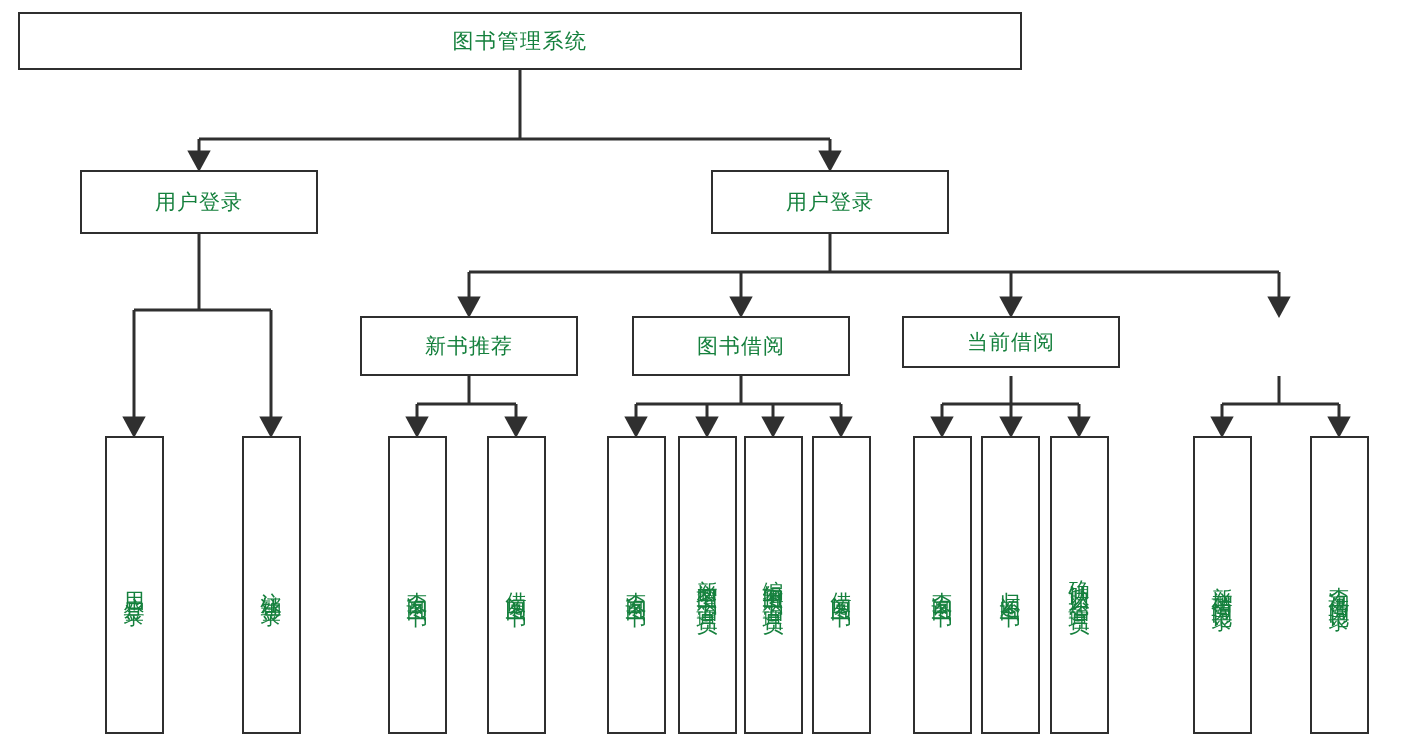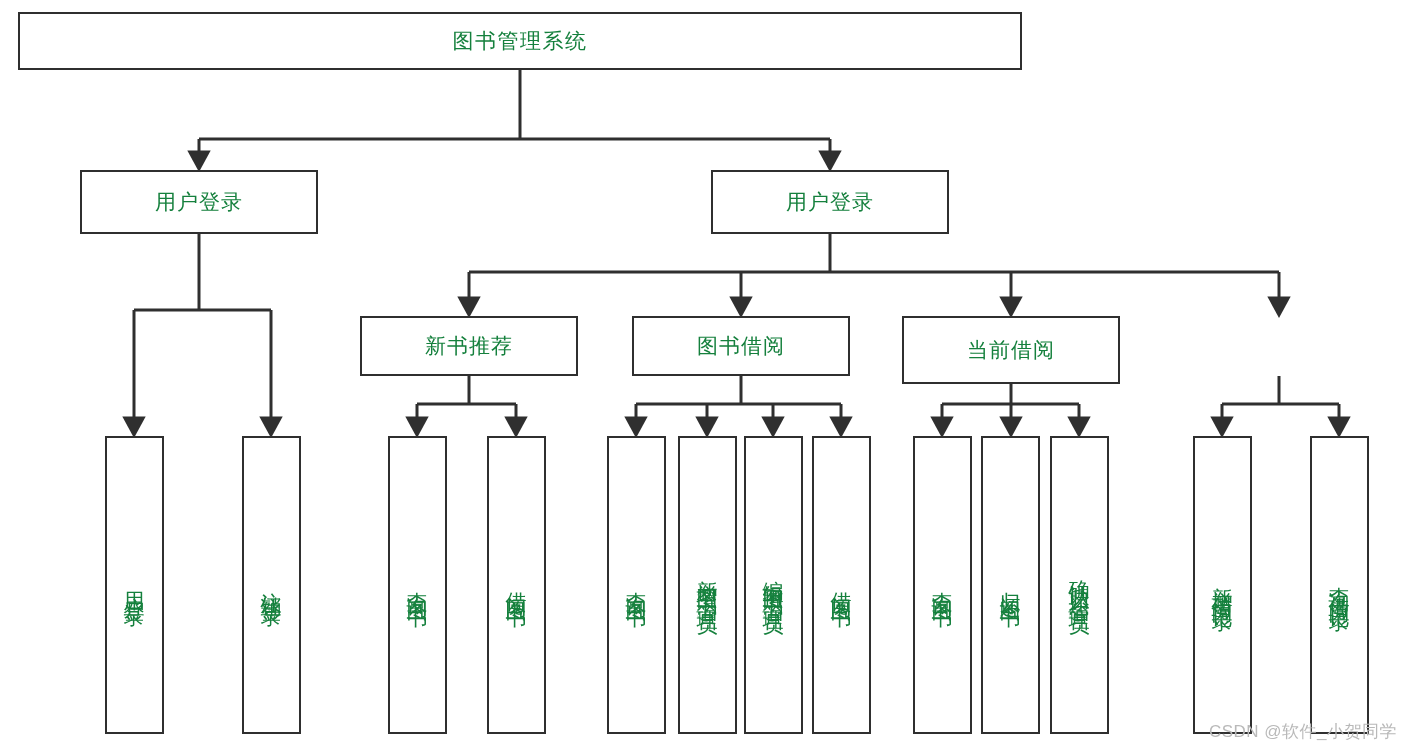--- a/index.html
+++ b/index.html
@@ -143,21 +143,21 @@
   <div class="node h" style="left:711px; top:170px; width:238px; height:64px;">
     <span class="node-label">用户登录</span>
   </div>
 
   <div class="node h" style="left:360px; top:316px; width:218px; height:60px;">
     <span class="node-label">新书推荐</span>
   </div>
   <div class="node h" style="left:632px; top:316px; width:218px; height:60px;">
     <span class="node-label">图书借阅</span>
   </div>
-  <div class="node h" style="left:902px; top:316px; width:218px; height:68px;">
+  <div class="node h" style="left:902px; top:316px; width:218px; height:52px;">
     <span class="node-label">当前借阅</span>
   </div>
 
   <div class="node v" style="left:105px; top:436px; width:59px; height:298px;">
     <span class="node-label">用户登录</span>
   </div>
   <div class="node v" style="left:242px; top:436px; width:59px; height:298px;">
     <span class="node-label">注销登录</span>
   </div>
 
@@ -191,14 +191,13 @@
     <span class="node-label">确认归还（管理员）</span>
   </div>
 
   <div class="node v" style="left:1193px; top:436px; width:59px; height:298px;">
     <span class="node-label">新增借阅记录</span>
   </div>
   <div class="node v" style="left:1310px; top:436px; width:59px; height:298px;">
     <span class="node-label">查询借阅记录</span>
   </div>
 
-  <div class="watermark">CSDN @软件_小贺同学</div>
 </div>
 
 </body></html>

